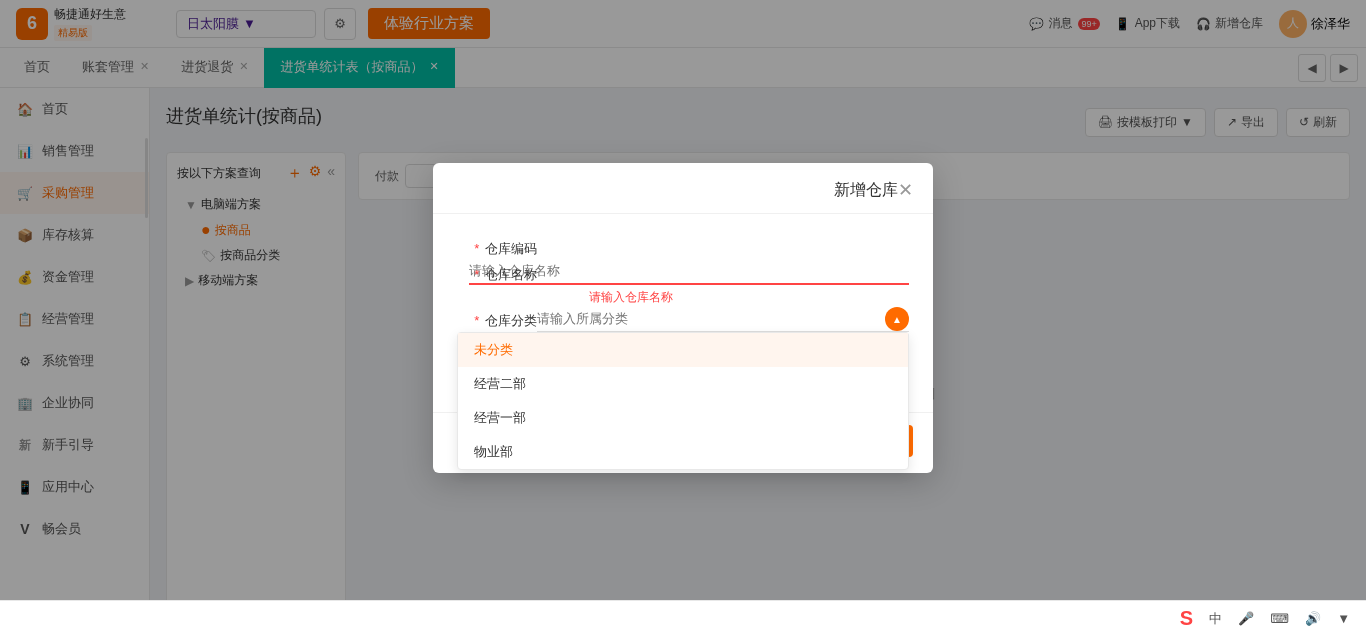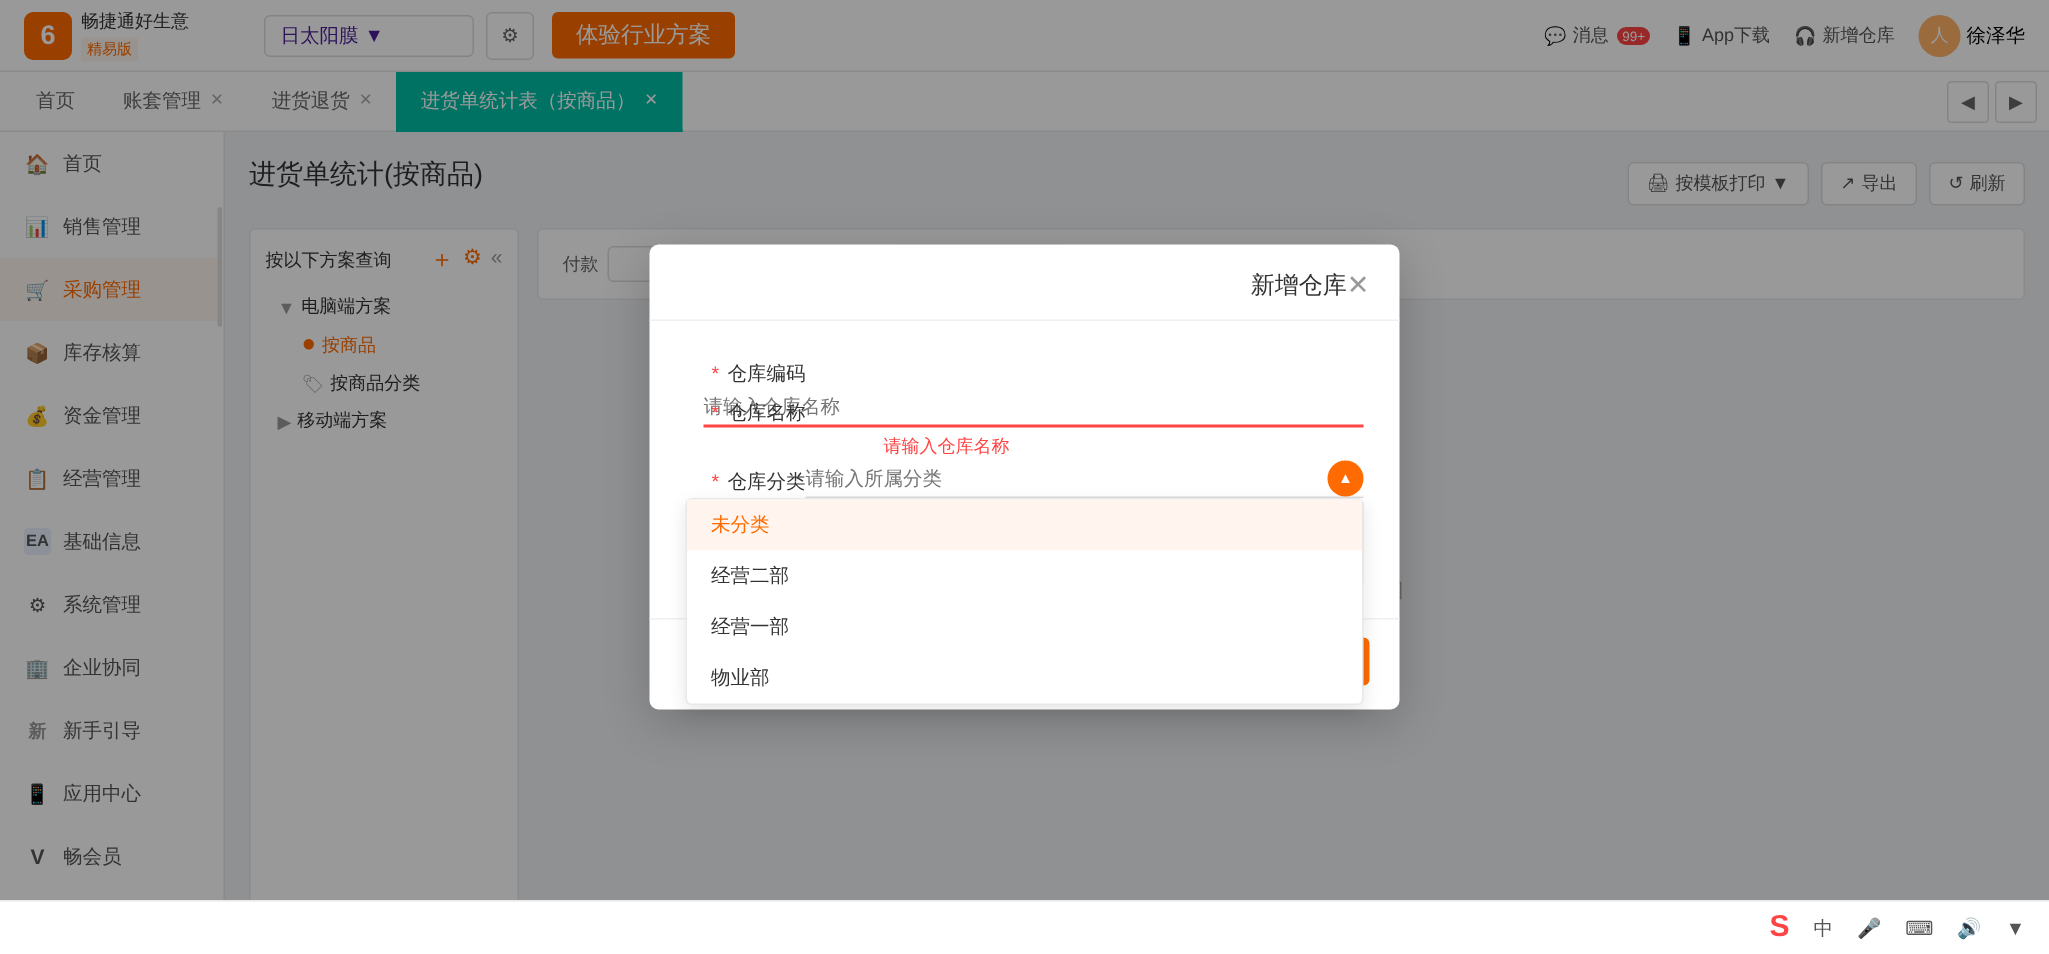--- a/index.html
+++ b/index.html
@@ -351,24 +351,20 @@
       <div class="sidebar-icon">📦</div>
       <span>库存核算</span>
     </div>
     <div class="sidebar-item">
       <div class="sidebar-icon">💰</div>
       <span>资金管理</span>
     </div>
     <div class="sidebar-item">
       <div class="sidebar-icon">📋</div>
       <span>经营管理</span>
-    </div>
-    <div class="sidebar-item">
-      <div class="sidebar-icon" style="background:#e8f0ff;border-radius:3px;font-size:11px;font-weight:bold;color:#555;">EA</div>
-      <span>基础信息</span>
     </div>
     <div class="sidebar-item">
       <div class="sidebar-icon">⚙</div>
       <span>系统管理</span>
     </div>
     <div class="sidebar-item">
       <div class="sidebar-icon">🏢</div>
       <span>企业协同</span>
     </div>
     <div class="sidebar-item">

